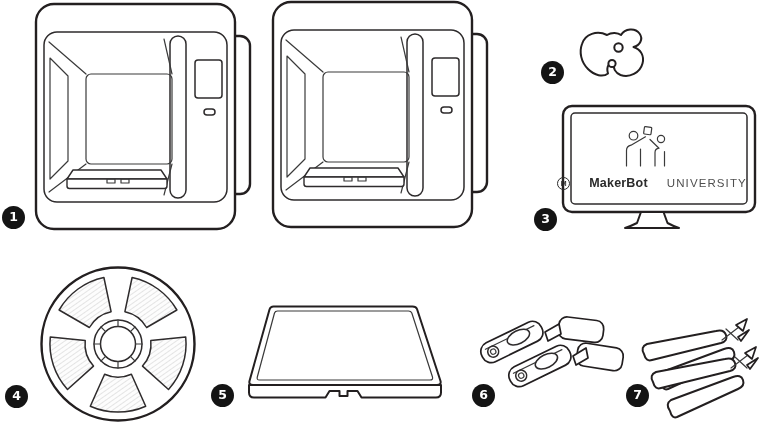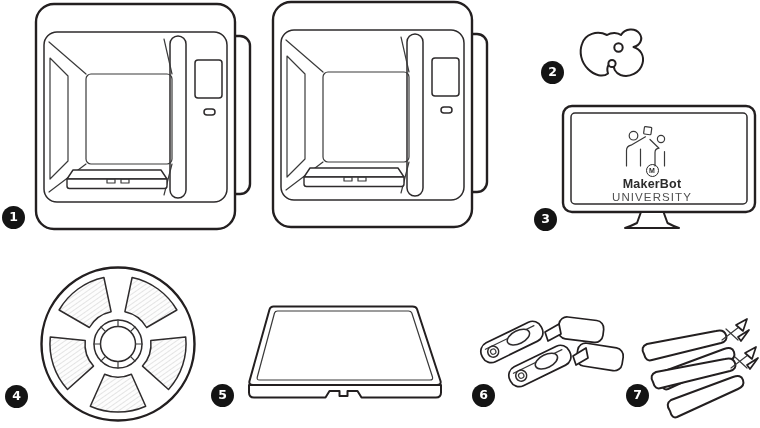--- a/index.html
+++ b/index.html
@@ -18,21 +18,21 @@
   .wedge{fill:url(#hatch);stroke:#2e2b2c;stroke-width:1.5;stroke-linejoin:round;}
   .plate{fill:#ffffff;stroke:#2e2b2c;stroke-width:1.4;stroke-linejoin:round;}
 
   .badge{
     position:absolute;width:23px;height:23px;border-radius:50%;
     background:#141414;color:#ffffff;display:flex;align-items:center;justify-content:center;
     font-family:"DejaVu Sans","Liberation Sans",sans-serif;font-size:12.5px;font-weight:bold;line-height:1;
   }
   .logo{
     position:absolute;left:578px;top:176px;width:148px;height:14px;
-    display:flex;align-items:center;justify-content:center;gap:0;white-space:nowrap;flex-direction:column;
+    display:flex;align-items:center;justify-content:center;gap:19px;white-space:nowrap;
   }
   .logo-mark{
     width:11px;height:11px;border:1.3px solid #2b2b2b;border-radius:50%;
     display:flex;align-items:center;justify-content:center;
     font-size:7px;font-weight:bold;color:#2b2b2b;flex:0 0 auto;
   }
   .logo-brand{font-size:12.5px;font-weight:bold;color:#2b2b2b;letter-spacing:.2px;}
   .logo-suffix{font-size:11.5px;font-weight:normal;color:#4f4f4f;letter-spacing:1.1px;}
 </style>
 </head>

